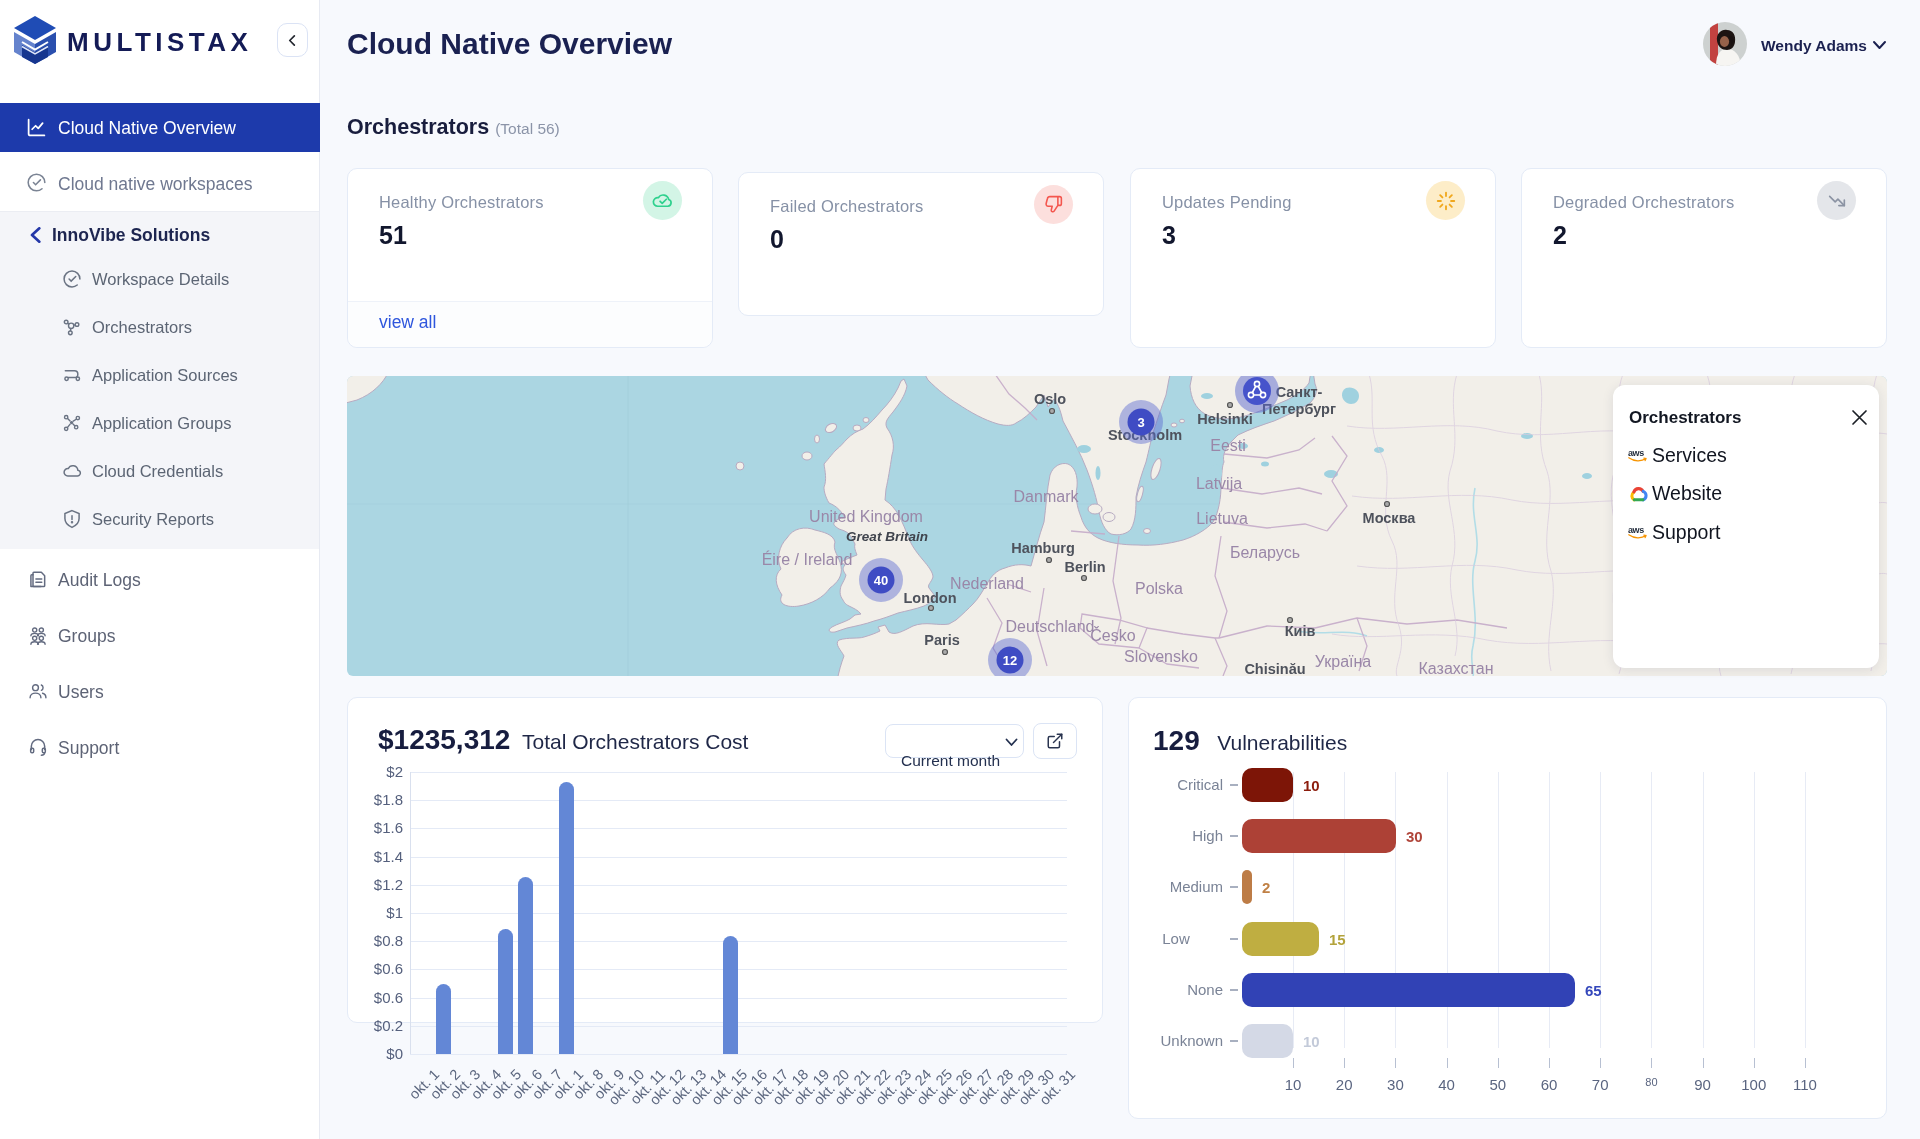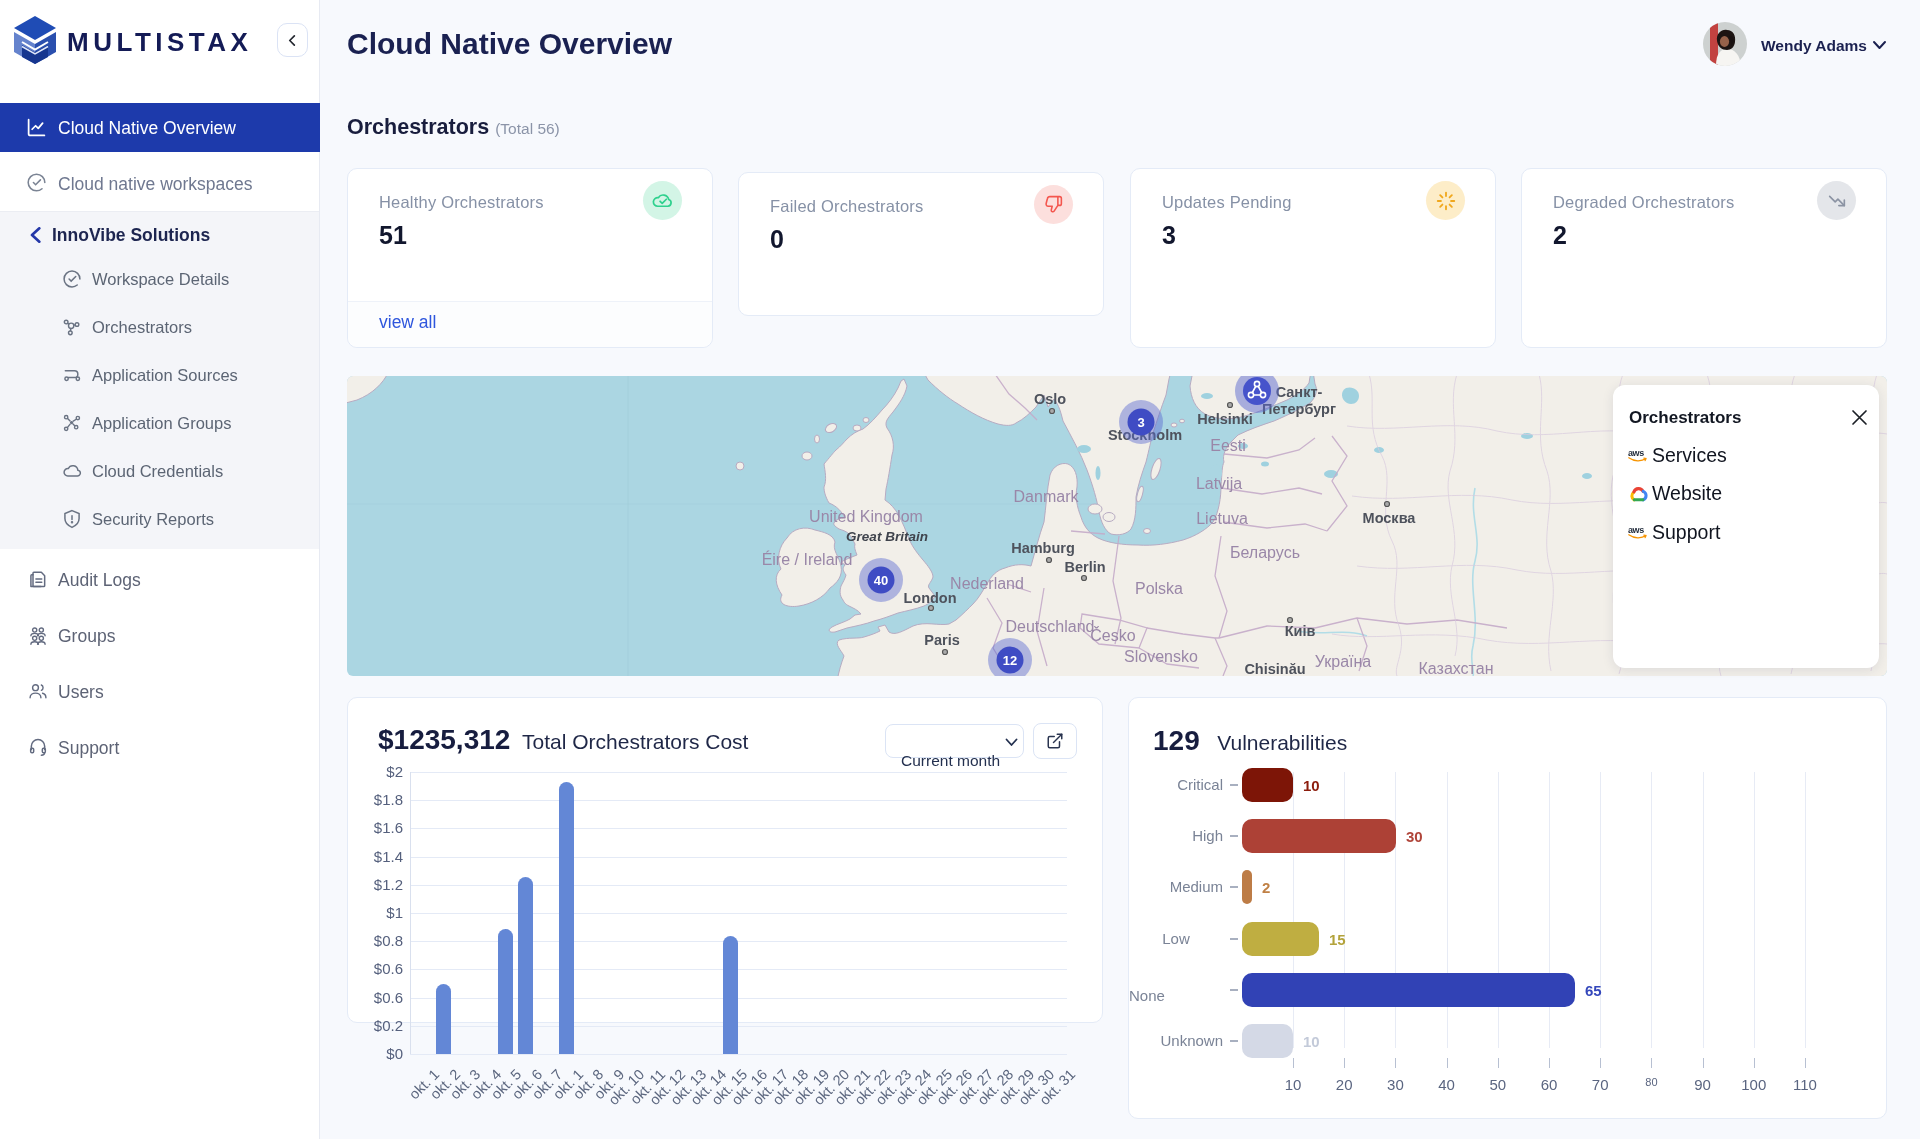--- a/index.html
+++ b/index.html
@@ -497,21 +497,21 @@
     <div class="abs" style="left:113px;top:121.2px;width:154px;height:34px;background:#ad4136;border-radius:10px;"></div>
     <div class="abs" style="left:277px;top:130.2px;font-size:15px;font-weight:600;color:#b0453a;">30</div>
     <div class="abs" style="left:0px;top:180.4px;width:94px;text-align:right;font-size:15px;color:#7a8396;">Medium</div>
     <div class="abs" style="left:101px;top:188.4px;width:8px;height:2px;background:#a8b0c0;"></div>
     <div class="abs" style="left:113px;top:172.4px;width:10px;height:34px;background:#bd7c46;border-radius:5px;"></div>
     <div class="abs" style="left:133px;top:181.4px;font-size:15px;font-weight:600;color:#c08045;">2</div>
     <div class="abs" style="left:0px;top:231.6px;width:94px;text-align:center;font-size:15px;color:#7a8396;">Low</div>
     <div class="abs" style="left:101px;top:239.6px;width:8px;height:2px;background:#a8b0c0;"></div>
     <div class="abs" style="left:113px;top:223.6px;width:77px;height:34px;background:#bfae41;border-radius:10px;"></div>
     <div class="abs" style="left:200px;top:232.6px;font-size:15px;font-weight:600;color:#b3a33c;">15</div>
-    <div class="abs" style="left:0px;top:282.8px;width:94px;font-size:15px;color:#7a8396;margin-top:6px;">None</div>
+    <div class="abs" style="left:0px;top:282.8px;width:94px;text-align:right;font-size:15px;color:#7a8396;">None</div>
     <div class="abs" style="left:101px;top:290.8px;width:8px;height:2px;background:#a8b0c0;"></div>
     <div class="abs" style="left:113px;top:274.8px;width:333px;height:34px;background:#3142b5;border-radius:10px;"></div>
     <div class="abs" style="left:456px;top:283.8px;font-size:15px;font-weight:600;color:#3447bb;">65</div>
     <div class="abs" style="left:0px;top:334.0px;width:94px;text-align:right;font-size:15px;color:#7a8396;">Unknown</div>
     <div class="abs" style="left:101px;top:342.0px;width:8px;height:2px;background:#a8b0c0;"></div>
     <div class="abs" style="left:113px;top:326.0px;width:51px;height:34px;background:#d4d9e6;border-radius:10px;"></div>
     <div class="abs" style="left:174px;top:335.0px;font-size:15px;font-weight:600;color:#c3cad9;">10</div>
   </div>
 
   <div class="abs" style="left:1613px;top:385px;width:266px;height:283px;background:#fff;border-radius:12px;box-shadow:0 2px 12px rgba(30,40,80,.10);">

